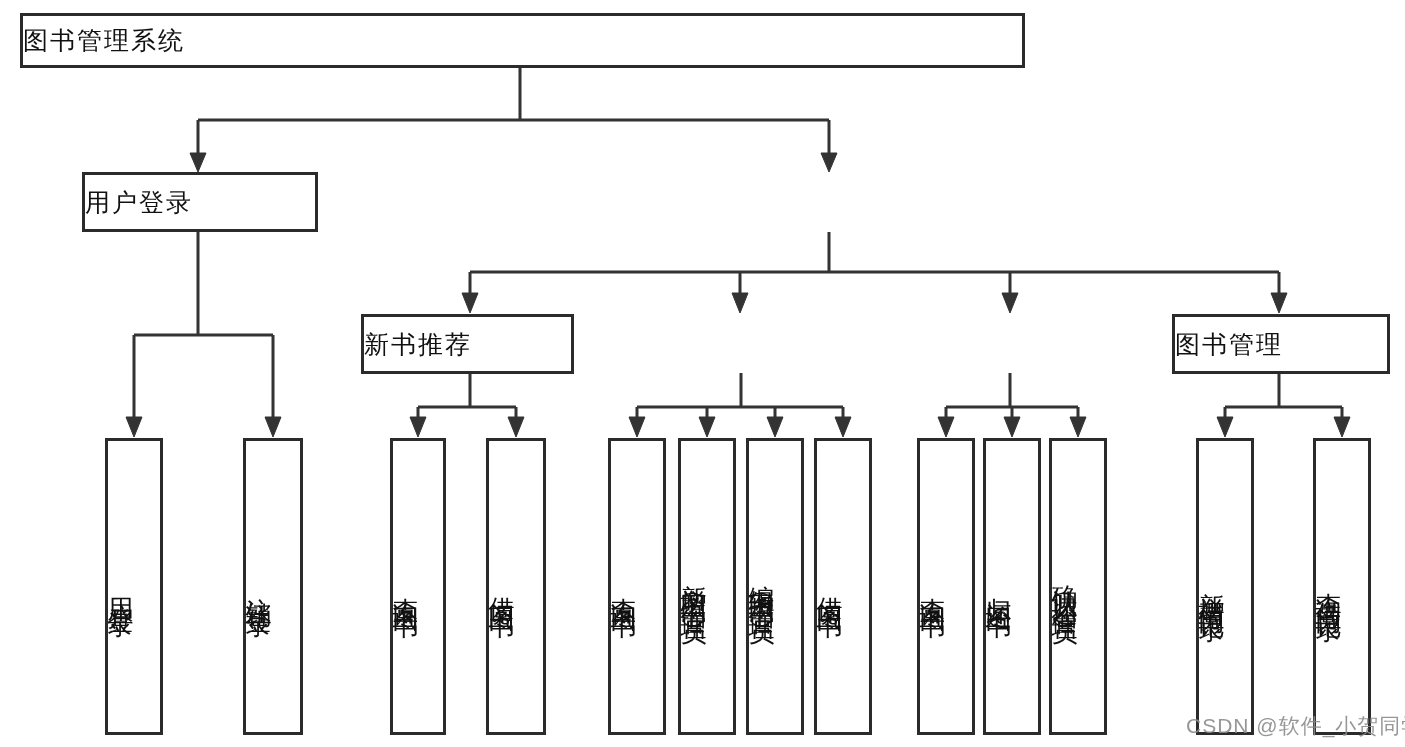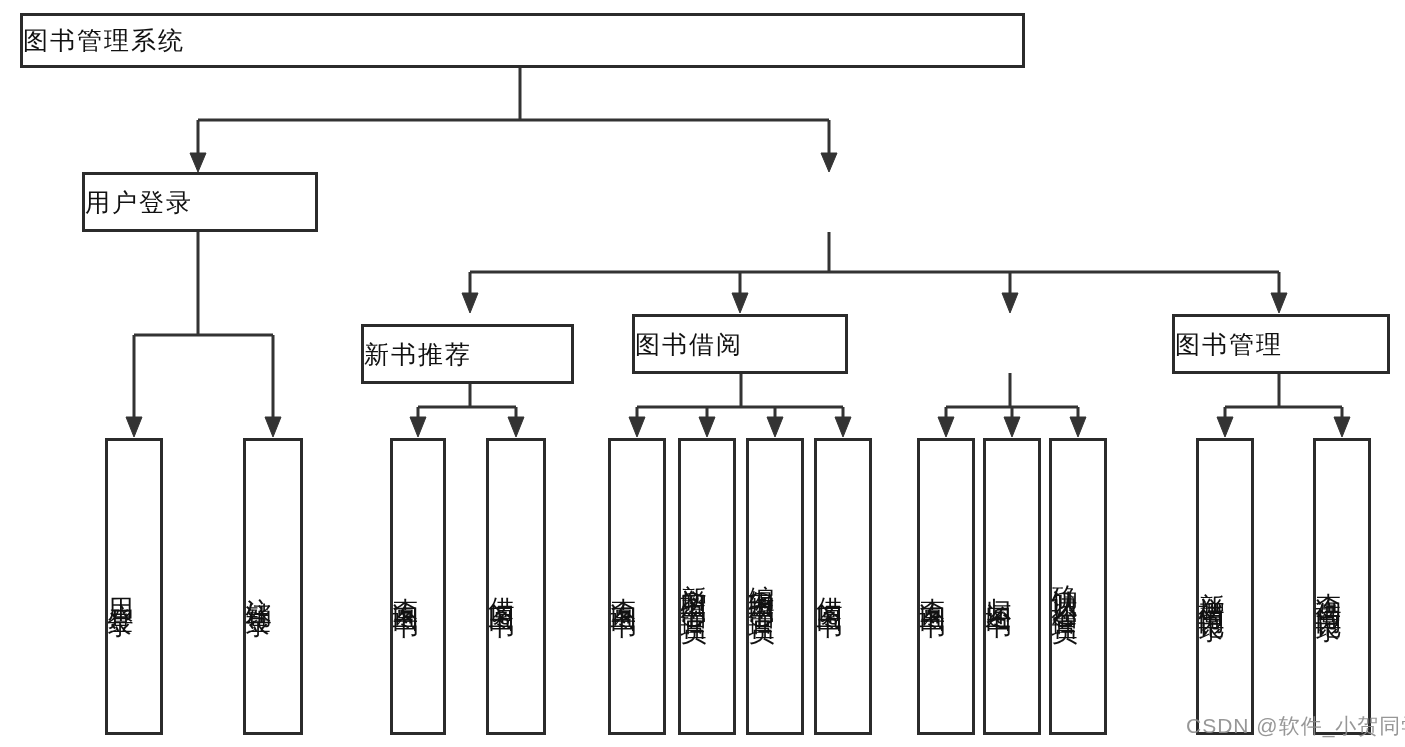--- a/index.html
+++ b/index.html
@@ -68,25 +68,22 @@
   </svg>
 
   <div class="box" style="left:20px;top:13px;width:1005px;height:55px">
     <span class="h">图书管理系统</span>
   </div>
 
   <div class="box" style="left:82px;top:172px;width:236px;height:60px">
     <span class="h">用户登录</span>
   </div>
 
-  <div class="box" style="left:361px;top:324px;width:213px;height:60px">
+  <div class="box" style="left:361px;top:314px;width:213px;height:60px">
     <span class="h">新书推荐</span>
-  </div>
-  <div class="box" style="left:632px;top:314px;width:216px;height:60px">
-    <span class="h">图书借阅</span>
   </div>
   <div class="box" style="left:1172px;top:314px;width:218px;height:60px">
     <span class="h">图书管理</span>
   </div>
 
   <div class="box" style="left:105px;top:438px;width:58px;height:297px">
     <span class="v">用户登录</span>
   </div>
   <div class="box" style="left:243px;top:438px;width:60px;height:297px">
     <span class="v">注销登录</span>

